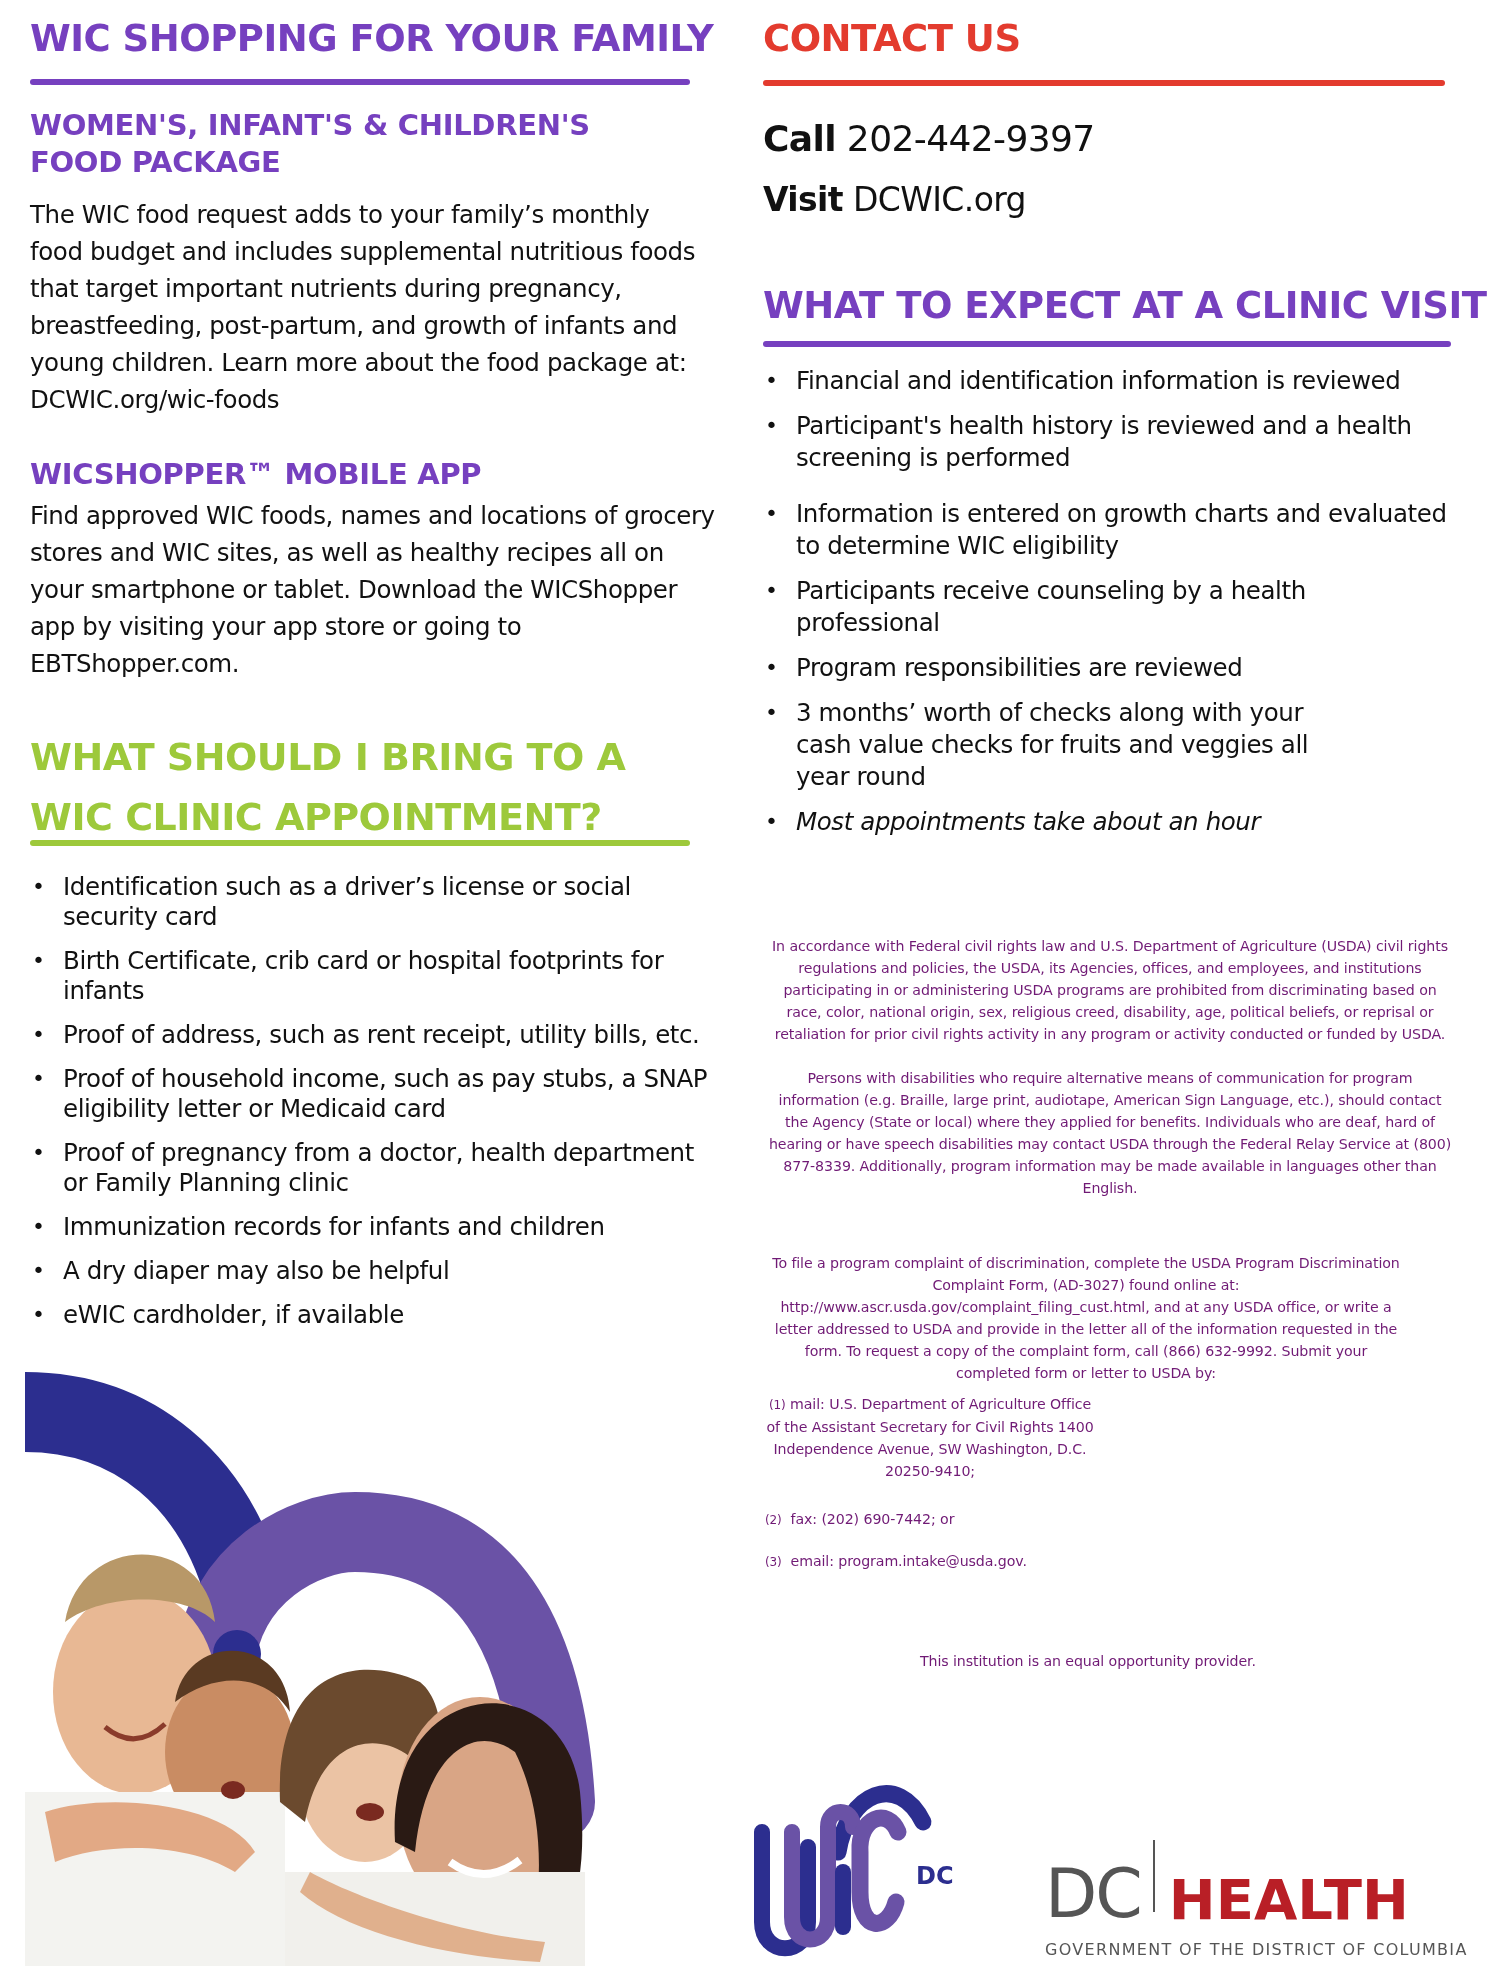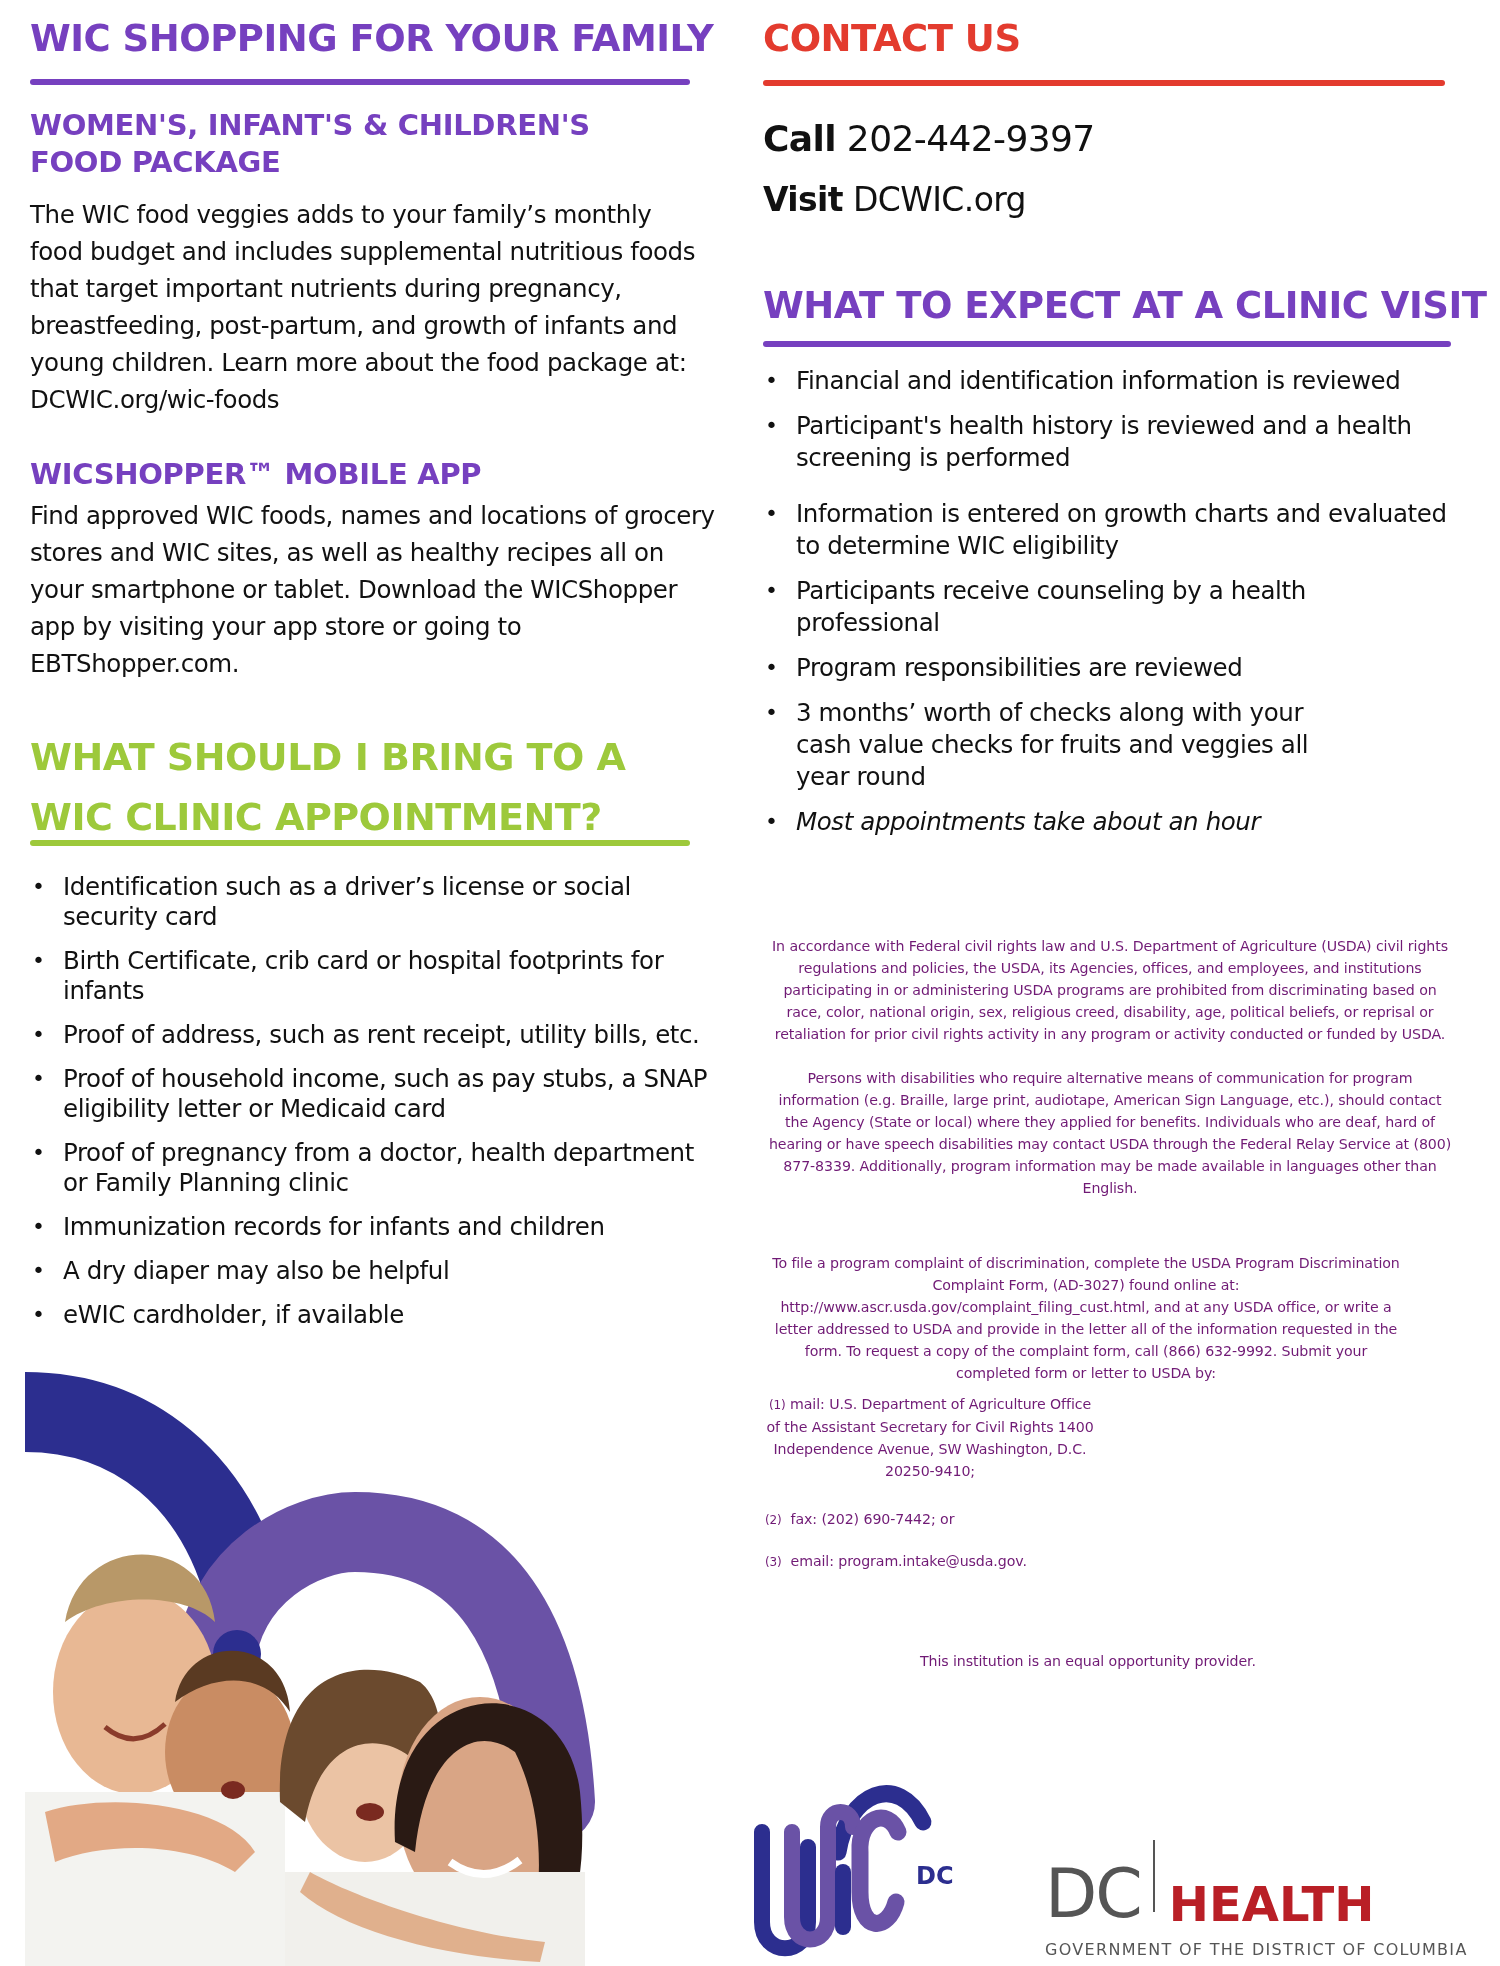--- a/index.html
+++ b/index.html
@@ -32,21 +32,21 @@
 
 <div class="abs h1" style="left:30px; top:20px; color:#7640BF;">WIC SHOPPING FOR YOUR FAMILY</div>
 <div class="rule" style="left:30px; top:79px; width:660px; background:#7640BF;"></div>
 
 <div class="abs h2" style="left:30px; top:107px; color:#7640BF;">
   <div>WOMEN'S, INFANT'S &amp; CHILDREN'S</div>
   <div>FOOD PACKAGE</div>
 </div>
 
 <div class="abs body-text" style="left:30px; top:196px;">
-  <div>The WIC food veggies adds to your family’s monthly</div>
+  <div>The WIC food request adds to your family’s monthly</div>
   <div>food budget and includes supplemental nutritious foods</div>
   <div>that target important nutrients during pregnancy,</div>
   <div>breastfeeding, post-partum, and growth of infants and</div>
   <div>young children. Learn more about the food package at:</div>
   <div>DCWIC.org/wic-foods</div>
 </div>
 
 <div class="abs h2" style="left:30px; top:456px; color:#7640BF;">WICSHOPPER™ MOBILE APP</div>
 
 <div class="abs body-text" style="left:30px; top:497px;">
@@ -163,16 +163,16 @@
 
     <path d="M150 60 C 140 35, 110 45, 112 80 L 112 120 C 112 160, 140 160, 148 130" stroke="#6A52A6" stroke-width="17" fill="none" stroke-linecap="round"></path>
     <text x="168" y="112" fill="#2C2E8F" font-family="DejaVu Sans, sans-serif" font-weight="bold" font-size="24">DC</text>
   </svg>
 </div>
 
 <div class="dc-health">
   <div style="display:flex; align-items:flex-end; height:88px;">
     <span style="font-family:'DejaVu Sans', sans-serif; font-size:68px; color:#555555; line-height:1; letter-spacing:-2px; font-weight:normal;">DC</span>
     <span style="display:inline-block; width:2px; height:72px; background:#555555; margin:0 14px 0 12px; align-self:flex-start;"></span>
-    <span style="font-family:'DejaVu Sans', sans-serif; font-weight:bold; font-size:48px; color:#B91F26; line-height:1; letter-spacing:0;">HEALTH</span>
+    <span style="font-family:'DejaVu Sans', sans-serif; font-weight:bold; font-size:56px; color:#B91F26; line-height:1; letter-spacing:0;">HEALTH</span>
   </div>
   <div style="font-size:16px; color:#555555; letter-spacing:1.3px; margin-top:12px; white-space:nowrap;">GOVERNMENT OF THE DISTRICT OF COLUMBIA</div>
 </div>
 
 </body></html>

